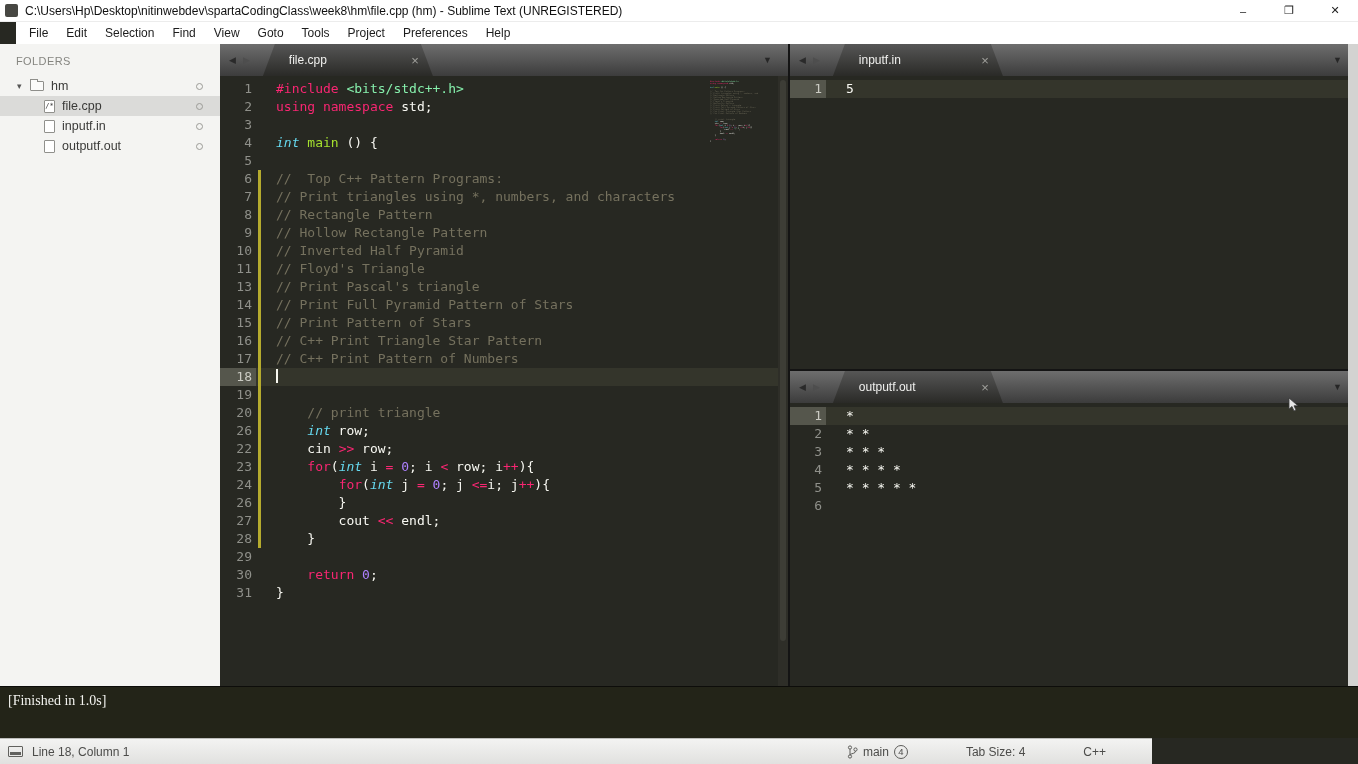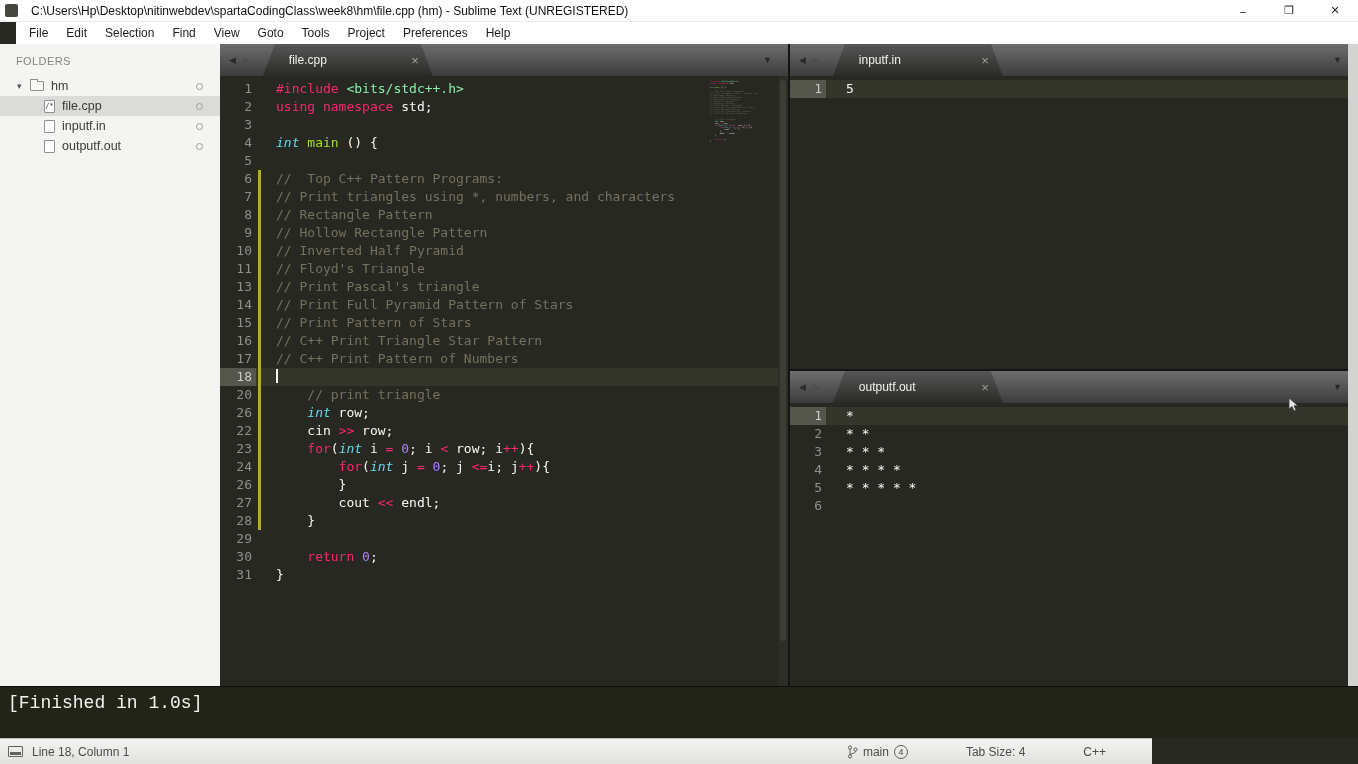--- a/index.html
+++ b/index.html
@@ -3,21 +3,21 @@
 <meta charset="utf-8">
 <style>
   *{margin:0;padding:0;box-sizing:border-box}
   html,body{width:1358px;height:764px;overflow:hidden}
   body{font-family:"Liberation Sans",sans-serif;background:#272822}
   .window{position:relative;width:1358px;height:764px;background:#272822;overflow:hidden}
 
   
   .titlebar{position:absolute;top:0;left:0;right:0;height:22px;background:#ffffff;display:flex;align-items:center;padding-left:5px;border-bottom:1px solid #ececec}
   .app-icon{width:13px;height:13px;background:#474742;border-radius:2px;flex:0 0 auto}
-  .title{margin-left:13px;font-size:12px;color:#101010;white-space:nowrap}
+  .title{margin-left:7px;font-size:12px;color:#101010;white-space:nowrap}
   .win-controls{margin-left:auto;display:flex;height:100%}
   .wc{width:46px;display:flex;align-items:center;justify-content:center;font-size:11px;color:#222;cursor:default}
 
   
   .menubar{position:absolute;top:22px;left:16px;right:0;height:22px;background:#ffffff;display:flex;align-items:center;padding-left:4px}
   .menu-item{padding:0 9px;font-size:12px;color:#1c1c1c;cursor:default}
 
   
   .sidebar{position:absolute;top:44px;left:0;width:220px;height:642px;background:#f4f4f2;overflow:hidden}
   .sb-heading{padding:11px 0 9px 16px;font-size:11px;color:#858580;letter-spacing:.4px}
@@ -70,21 +70,21 @@
 
   .minimap{position:absolute;top:4px;right:30px;width:48px;overflow:hidden;opacity:.9;z-index:2}
   .minimap .line{height:2px;line-height:2px}
   .minimap .codeln{font-size:2px;line-height:2px;padding-left:0}
   .vscroll{position:absolute;top:0;right:0;width:10px;bottom:0;background:#2e2e28}
   .vthumb{position:absolute;top:4px;left:2px;right:2px;height:92%;background:#3d3d36;border-radius:4px}
   .right-scroll{position:absolute;left:1348px;top:44px;width:10px;height:642px;background:#d3d3d1;z-index:4}
 
   
   .build-panel{position:absolute;left:0;top:686px;width:1358px;height:52px;background:#232418;border-top:1px solid #0d0d0a;z-index:5}
-  .build-text{display:inline-block;padding:6px 8px;font-family:Liberation Mono, monospace;font-size:18px;color:#f2f2ee}
+  .build-text{display:inline-block;padding:6px 8px;font-family:Liberation Serif, serif;font-size:14px;color:#f2f2ee}
 
   
   .statusbar{position:absolute;left:0;top:738px;width:1152px;height:26px;background:linear-gradient(#f3f3f2,#e1e1df);border-top:1px solid #bdbdbb;display:flex;align-items:center;font-size:12px;color:#4c4c4a;z-index:6}
   .sb-left{display:flex;align-items:center;gap:9px;padding-left:8px}
   .panel-ic{position:relative;width:15px;height:11px;border:1px solid #61615e;border-radius:1px}
   .panel-ic::after{content:"";position:absolute;left:1px;right:1px;bottom:1px;height:3px;background:#61615e}
   .sb-right{margin-left:auto;display:flex;align-items:center;gap:58px;padding-right:46px}
   .sb-git{display:flex;align-items:center;gap:5px}
   .badge{width:14px;height:14px;border:1px solid #5d5d5a;border-radius:50%;font-size:9.5px;display:inline-flex;align-items:center;justify-content:center;color:#4c4c4a}
   .mouse-cursor{position:absolute;left:1288px;top:397px;z-index:9}
@@ -233,20 +233,25 @@
           </div>
           <div class="line">
             <span class="ln">17</span>
             <span class="mod on"></span>
             <span class="codeln"><span class="tk-c">// C++ Print Pattern of Numbers</span></span>
           </div>
           <div class="line active">
             <span class="ln">18</span>
             <span class="mod on"></span>
             <span class="codeln cursor"></span>
+          </div>
+          <div class="line">
+            <span class="ln">19</span>
+            <span class="mod on"></span>
+            <span class="codeln"></span>
           </div>
           <div class="line">
             <span class="ln">20</span>
             <span class="mod on"></span>
             <span class="codeln"><span class="tk-p">    </span><span class="tk-c">// print triangle</span></span>
           </div>
           <div class="line">
             <span class="ln">26</span>
             <span class="mod on"></span>
             <span class="codeln"><span class="tk-p">    </span><span class="tk-t">int</span><span class="tk-p"> row;</span></span>

